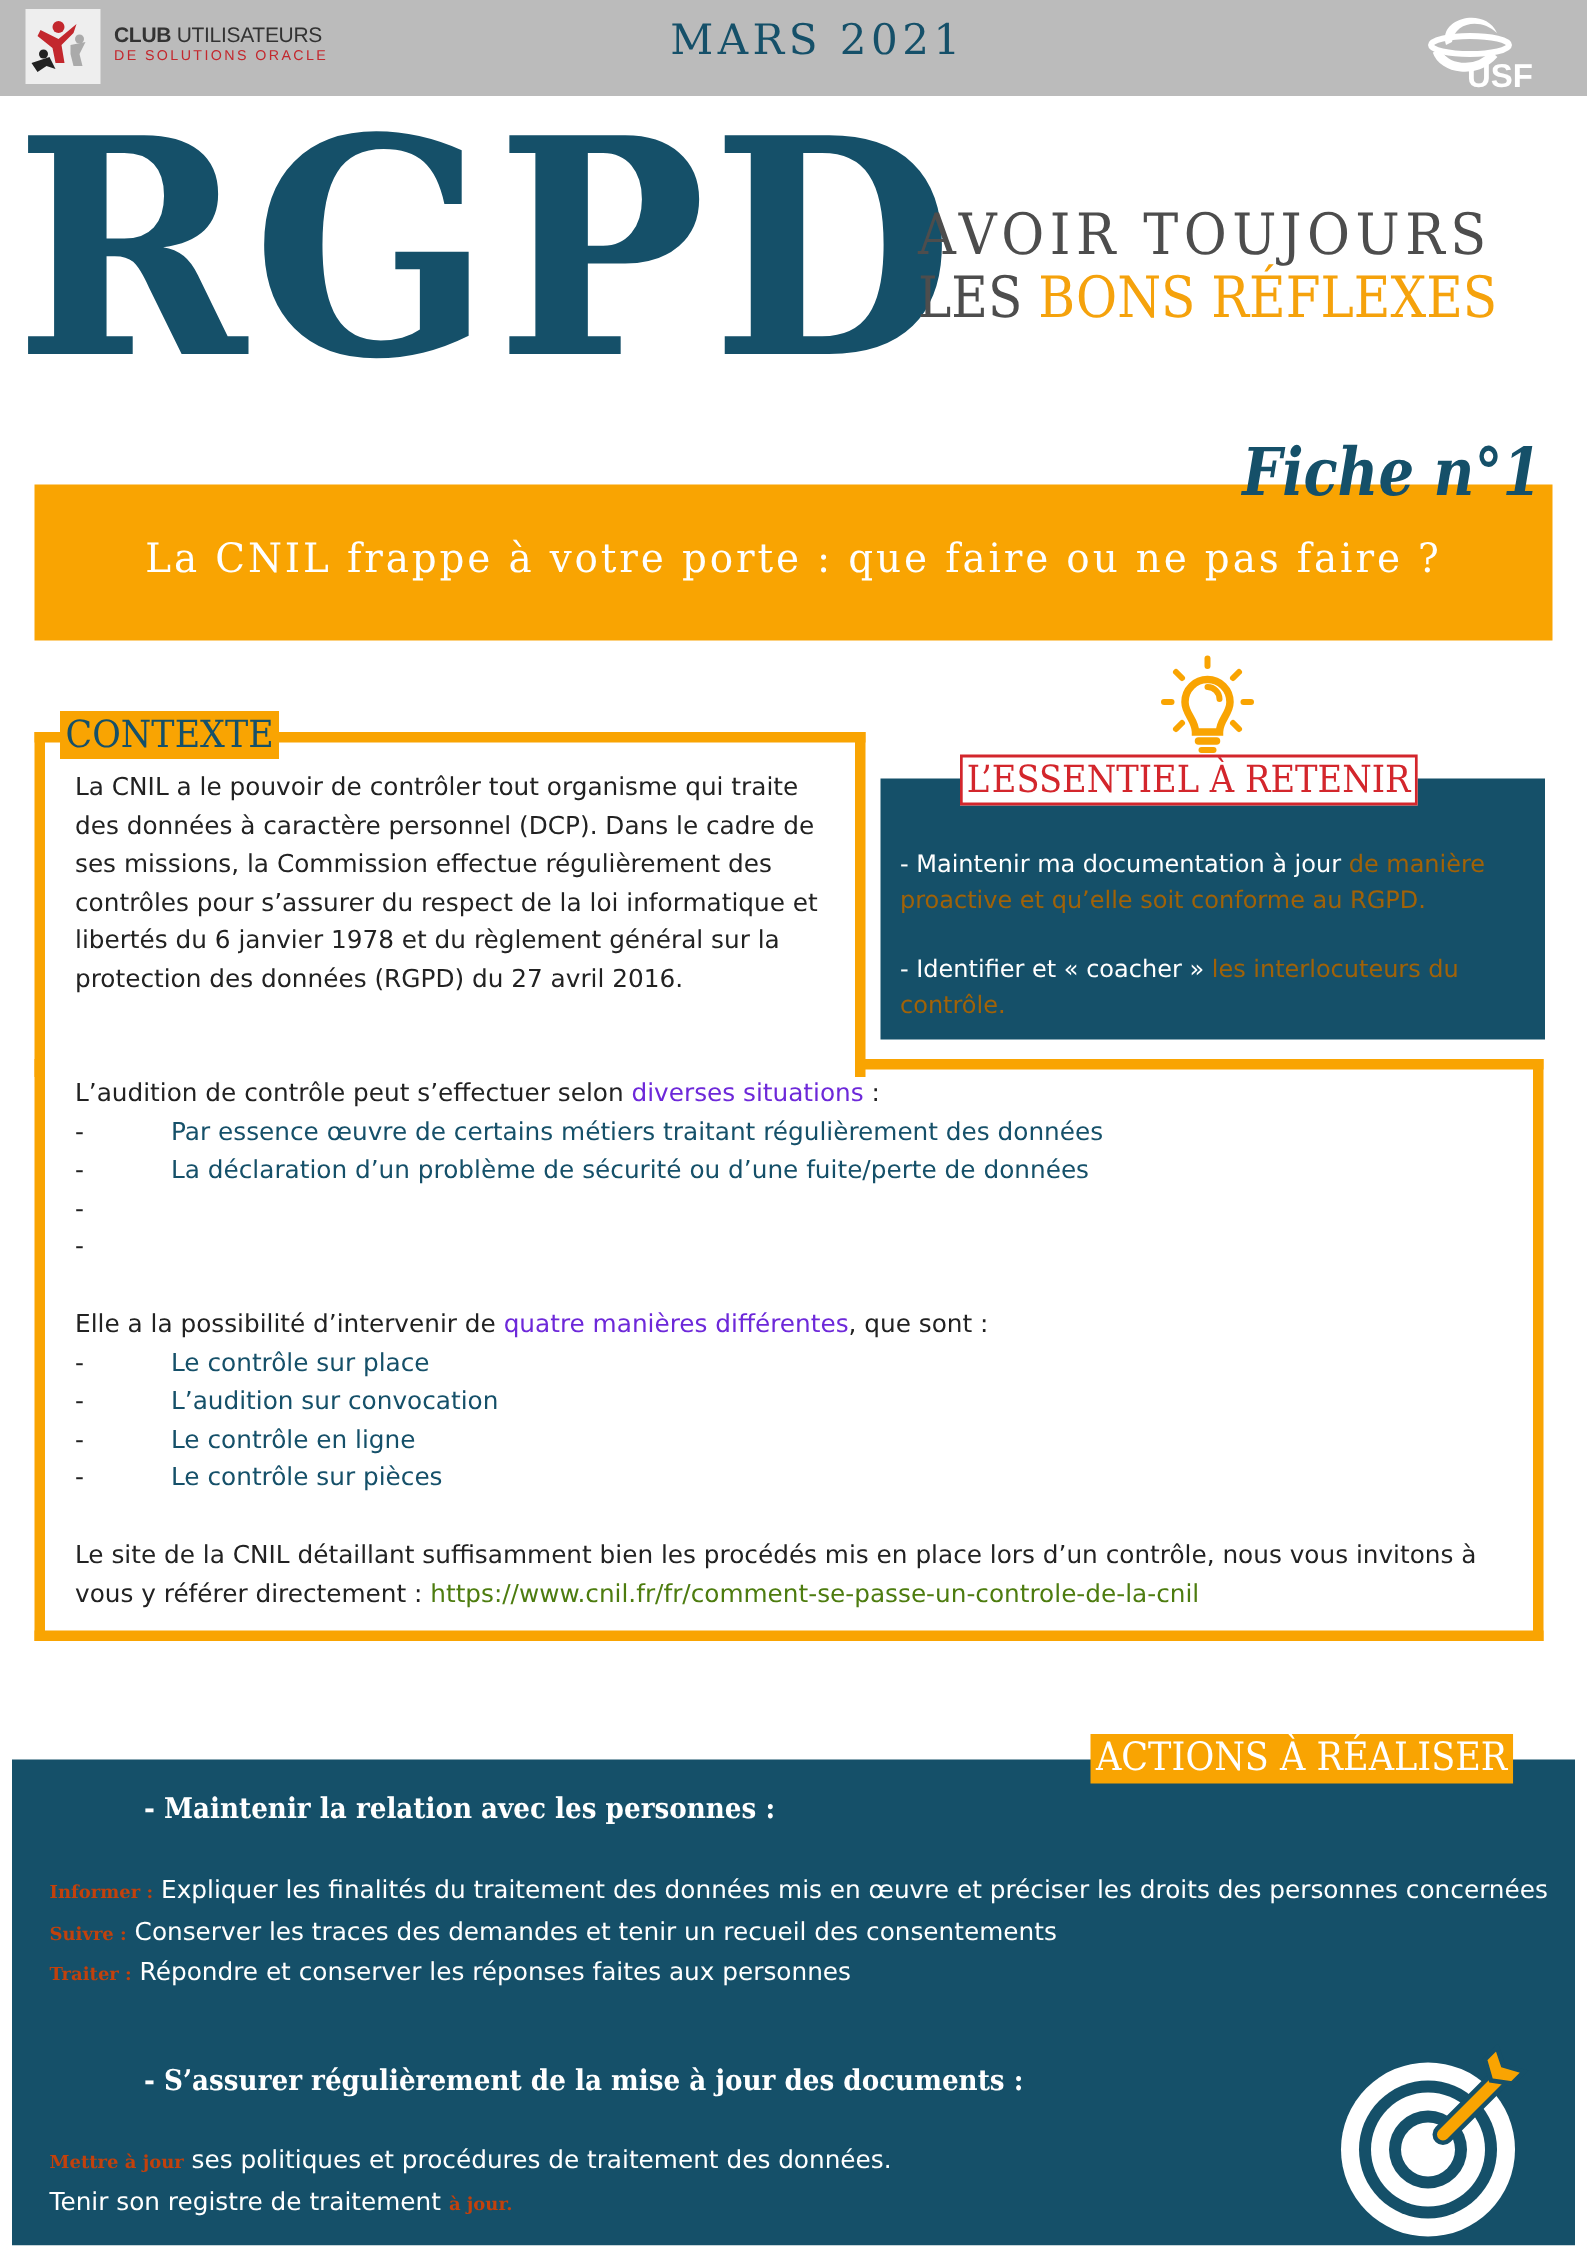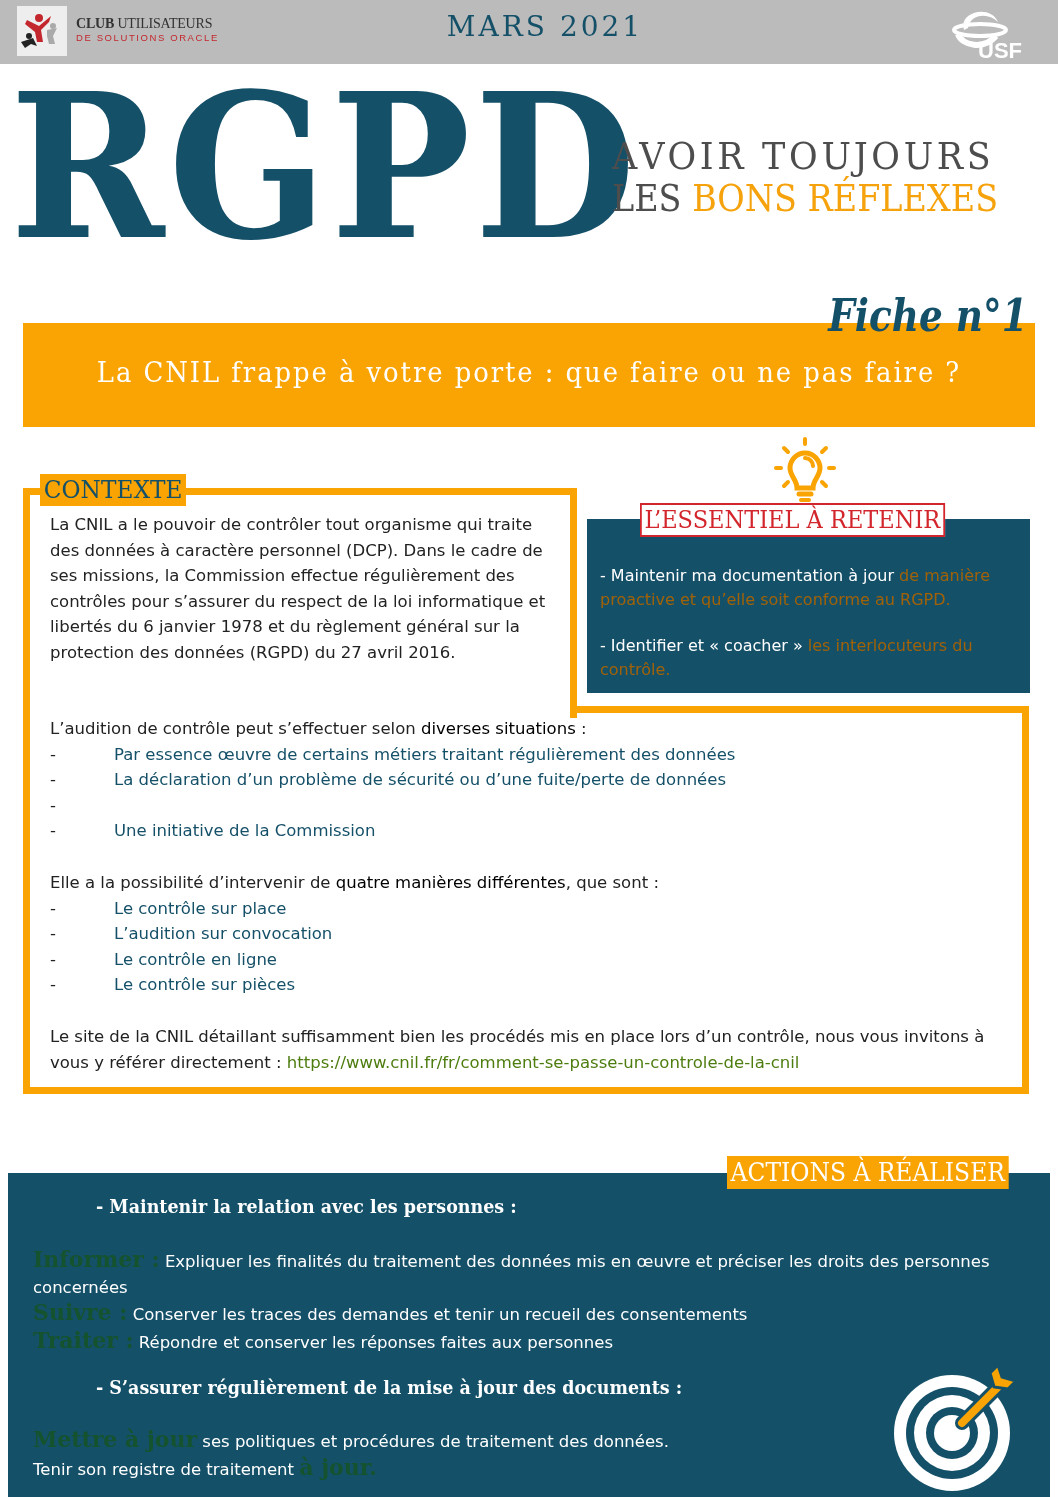--- a/index.html
+++ b/index.html
@@ -4,21 +4,21 @@
   <style>
     * { box-sizing: border-box; margin: 0; padding: 0; }
     html, body { width: 1058px; height: 1497px; background: #ffffff; overflow: hidden; }
     body { position: relative; font-family: "DejaVu Sans", sans-serif; color: #222; }
 
     
     .topbar { position: absolute; left: 0; top: 0; width: 1058px; height: 64px; background: #bbbbbb; }
     .club-logo { position: absolute; left: 17px; top: 6px; width: 50px; height: 50px; background: #eeeeee; }
     .club-logo svg { width: 50px; height: 50px; }
     .club-text { position: absolute; left: 76px; top: 16px; }
-    .club-line1 { font-family: Liberation Serif, serif; font-size: 14px; color: #333; letter-spacing: -0.2px; line-height: 15px; }
+    .club-line1 { font-family: Liberation Sans, sans-serif; font-size: 14px; color: #333; letter-spacing: -0.2px; line-height: 15px; }
     .club-line1 b { font-weight: 700; }
     .club-line2 { font-family: "Liberation Sans", sans-serif; font-size: 9.5px; color: #c3272d; letter-spacing: 1.6px; line-height: 13px; }
     .date { position: absolute; left: 0; width: 1058px; top: 10px; text-align: center; font-family: "DejaVu Serif", serif; font-size: 28px; color: #155069; letter-spacing: 3px; margin-left: 16px; }
     .usf-logo { position: absolute; left: 944px; top: 6px; width: 100px; height: 54px; }
 
     
     .rgpd { position: absolute; left: 10px; top: 72px; font-family: "DejaVu Serif", serif; font-weight: 700; font-size: 200px; line-height: 190px; color: #155069; letter-spacing: 4px; transform: scaleX(0.93); transform-origin: left top; }
     .subtitle { position: absolute; left: 612px; top: 136px; font-family: "DejaVu Serif", serif; }
     .sub1 { font-size: 38px; color: #4d4d4d; letter-spacing: 4px; line-height: 40px; transform: scaleX(0.92); transform-origin: left top; white-space: nowrap; }
     .sub2 { font-size: 38px; color: #4d4d4d; line-height: 44px; transform: scaleX(0.88); transform-origin: left top; white-space: nowrap; }
@@ -33,21 +33,21 @@
     .ctx-upper { position: absolute; left: 23px; top: 488px; width: 554px; height: 230px; border: 7px solid #f9a402; border-bottom: none; }
     .ctx-lower { position: absolute; left: 23px; top: 706px; width: 1006px; height: 388px; border: 7px solid #f9a402; border-top: none; }
     .ctx-step { position: absolute; left: 570px; top: 706px; width: 459px; height: 7px; background: #f9a402; }
     .ctx-label { position: absolute; left: 40px; top: 474px; background: #f9a402; padding: 0 4px; font-family: "DejaVu Serif", serif; font-size: 25px; color: #155069; line-height: 32px; z-index: 2; transform: scaleX(0.93); transform-origin: left top; }
 
     .body-text { font-family: "DejaVu Sans", sans-serif; font-size: 16.5px; line-height: 25.5px; color: #222; }
     .ctx-para1 { position: absolute; left: 50px; top: 512px; width: 510px; }
     .ctx-para2 { position: absolute; left: 50px; top: 716px; width: 960px; }
     .ctx-para3 { position: absolute; left: 50px; top: 870px; width: 960px; }
     .ctx-para4 { position: absolute; left: 50px; top: 1024px; width: 970px; }
-    .orange { color: #000000; }
+    .orange { color: #6d28d9; }
     .bullet-row { display: flex; color: #155069; }
     .bullet-row .dash { width: 64px; color: #222; }
     .link { color: #4d7c0f; }
 
     
     .ess-box { position: absolute; left: 587px; top: 519px; width: 443px; height: 174px; background: #155069; }
     .bulb { position: absolute; left: 770px; top: 436px; width: 70px; height: 68px; }
     .ess-title { position: absolute; left: 640px; top: 503px; height: 34px; padding: 0 3px; background: #fff; border: 2px solid #d3262c; font-family: "DejaVu Serif", serif; font-size: 25px; color: #d3262c; line-height: 30px; white-space: nowrap; z-index: 2; transform: scaleX(0.9); transform-origin: left top; }
     .ess-text { position: absolute; left: 600px; top: 564px; width: 420px; font-family: "DejaVu Sans", sans-serif; font-size: 16px; line-height: 24px; color: #fff; }
     .ess-text .orange { color: #a16207; }
@@ -55,21 +55,21 @@
 
     
     .actions { position: absolute; left: 8px; top: 1173px; width: 1042px; height: 324px; background: #155069; }
     .actions-label { position: absolute; left: 727px; top: 1156px; height: 33px; padding: 0 4px; background: #f9a402; font-family: "DejaVu Serif", serif; font-size: 26px; color: #fff; line-height: 33px; white-space: nowrap; z-index: 2; transform: scaleX(0.9); transform-origin: left top; }
     .act-h { position: absolute; font-family: "DejaVu Serif", serif; font-weight: 700; font-size: 19px; color: #fff; white-space: nowrap; transform: scaleX(0.92); transform-origin: left top; }
     .act-h1 { left: 96px; top: 1195px; }
     .act-h2 { left: 96px; top: 1376px; }
     .act-body { position: absolute; left: 33px; width: 1015px; font-family: "DejaVu Sans", sans-serif; font-size: 16.5px; line-height: 25.5px; color: #fff; }
     .act-b1 { top: 1247px; }
     .act-b2 { top: 1427px; }
-    .kw { font-family: "DejaVu Serif", serif; font-weight: 700; color: #14532d; font-size: 22px; text-align: center; }
+    .kw { font-family: "DejaVu Serif", serif; font-weight: 700; color: #c2410c; font-size: 12px; text-align: center; }
     .target { position: absolute; left: 890px; top: 1363px; width: 135px; height: 130px; }
   </style>
 </head>
 <body>
 
 <div class="topbar">
   <div class="club-logo">
     <svg viewBox="0 0 50 50">
       <circle cx="22" cy="12" r="4" fill="#c3272d"></circle>
       <path d="M10 14 L22 20 L34 10 L32 16 L24 24 L26 36 L20 36 L18 26 L8 18 Z" fill="#c3272d"></path>
@@ -120,21 +120,20 @@
     </div>
   <div class="bullet-row">
       <span class="dash">-</span>
       <span>La déclaration d’un problème de sécurité ou d’une fuite/perte de données</span>
     </div>
   <div class="bullet-row">
       <span class="dash">-</span>
     </div>
   <div class="bullet-row">
       <span class="dash">-</span>
-      <span>Une initiative de la Commission</span>
     </div>
 </div>
 
 <div class="ctx-para3 body-text">
   <div><span>Elle a la possibilité d’intervenir de </span><span class="orange">quatre manières différentes</span><span>, que sont :</span></div>
   <div class="bullet-row">
       <span class="dash">-</span>
       <span>Le contrôle sur place</span>
     </div>
   <div class="bullet-row">

